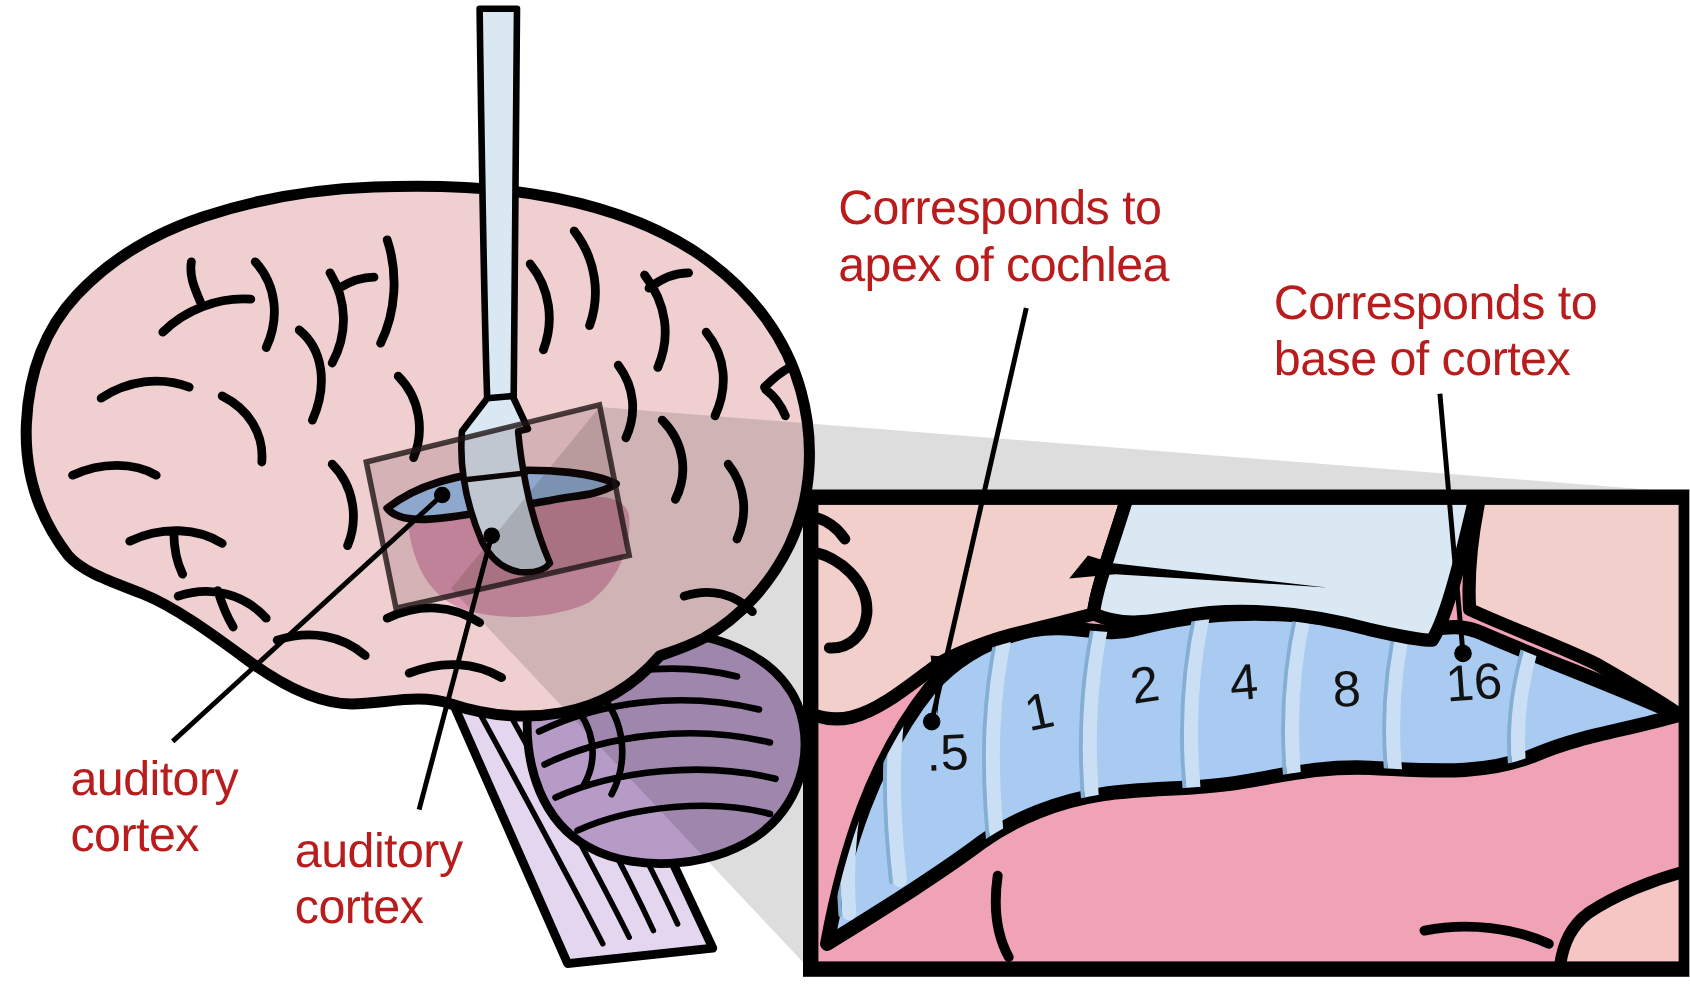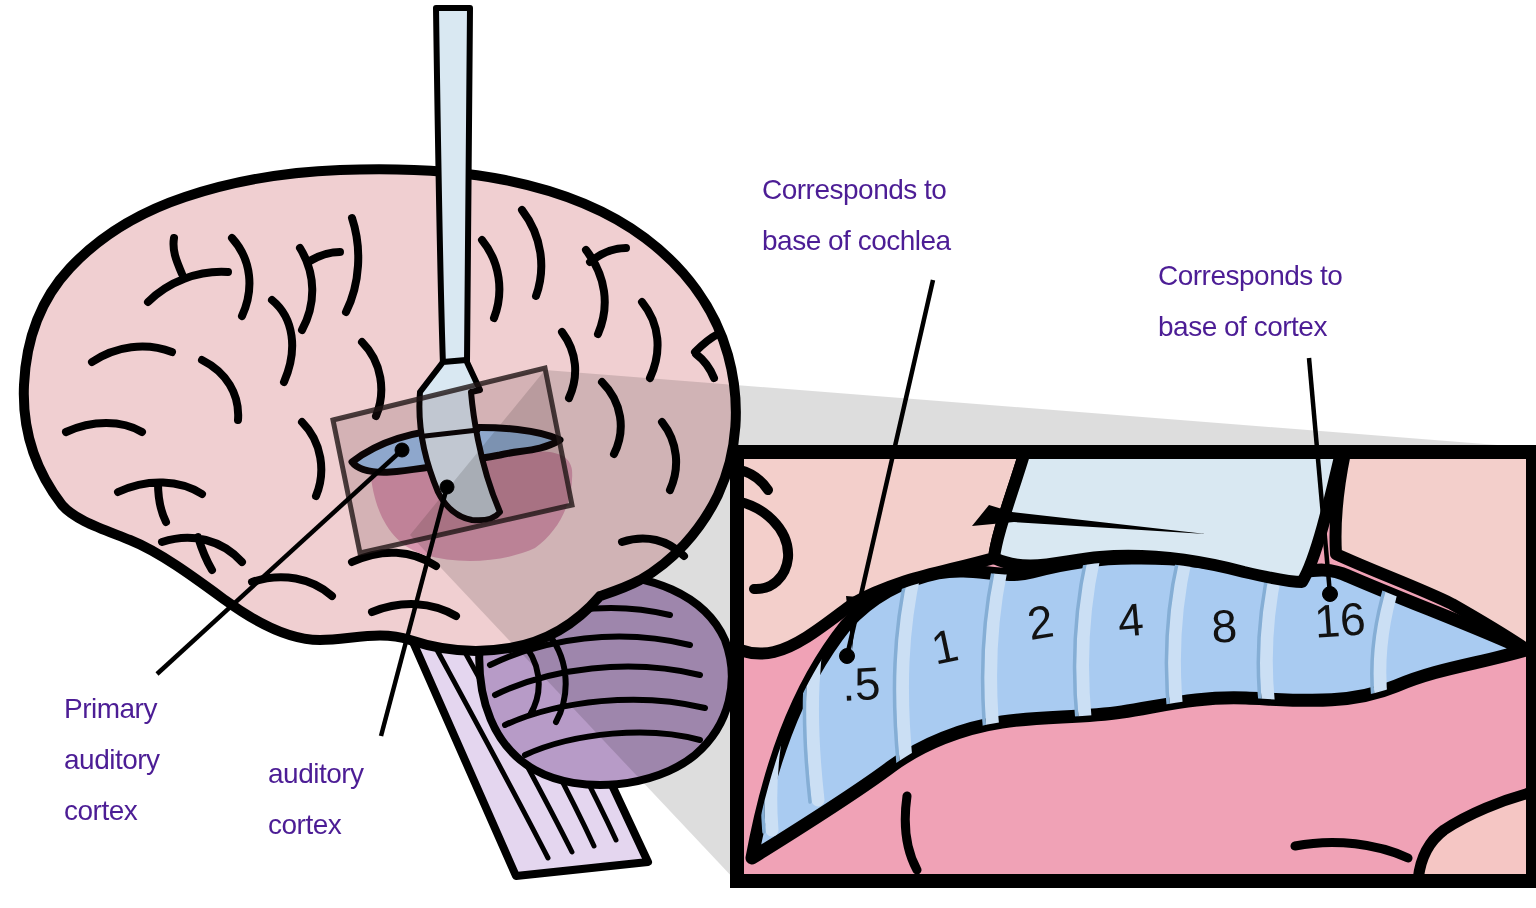--- a/index.html
+++ b/index.html
@@ -3,21 +3,21 @@
 <meta charset="utf-8">
 <style>
   html,body{margin:0;padding:0;background:#ffffff;}
   #stage{
     position:relative;width:1536px;height:908px;overflow:hidden;
     background:#ffffff;
     font-family:"Liberation Sans","DejaVu Sans",sans-serif;
   }
   #stage svg{position:absolute;left:0;top:0;}
   .lbl{
-    position:absolute;color:#4c1d95;font-size:28px;line-height:51px;
+    position:absolute;color:#b91c1c;font-size:44px;line-height:51px;
     letter-spacing:-0.5px;white-space:nowrap;
   }
   .bandnum{
     font-family:"Liberation Sans","DejaVu Sans",sans-serif;
     font-size:46px;fill:#121212;text-anchor:middle;
   }
 </style>
 </head>
 <body>
 
@@ -172,30 +172,29 @@
     <circle cx="1330" cy="594" r="7.5"></circle>
     <line x1="157" y1="674" x2="402" y2="450" stroke-width="4.5"></line>
     <circle cx="402" cy="450" r="7"></circle>
     <line x1="381" y1="736" x2="447" y2="487" stroke-width="4.5"></line>
     <circle cx="447" cy="487" r="7"></circle>
   </g>
 </svg>
 
   <div class="lbl" style="left:762px;top:164px">
     <div>Corresponds to</div>
-    <div>base of cochlea</div>
+    <div>apex of cochlea</div>
   </div>
 
   <div class="lbl" style="left:1158px;top:250px">
     <div>Corresponds to</div>
     <div>base of cortex</div>
   </div>
 
   <div class="lbl" style="left:64px;top:683px">
-    <div>Primary</div>
     <div>auditory</div>
     <div>cortex</div>
   </div>
 
   <div class="lbl" style="left:268px;top:748px">
     <div>auditory</div>
     <div>cortex</div>
   </div>
 
 </div>

